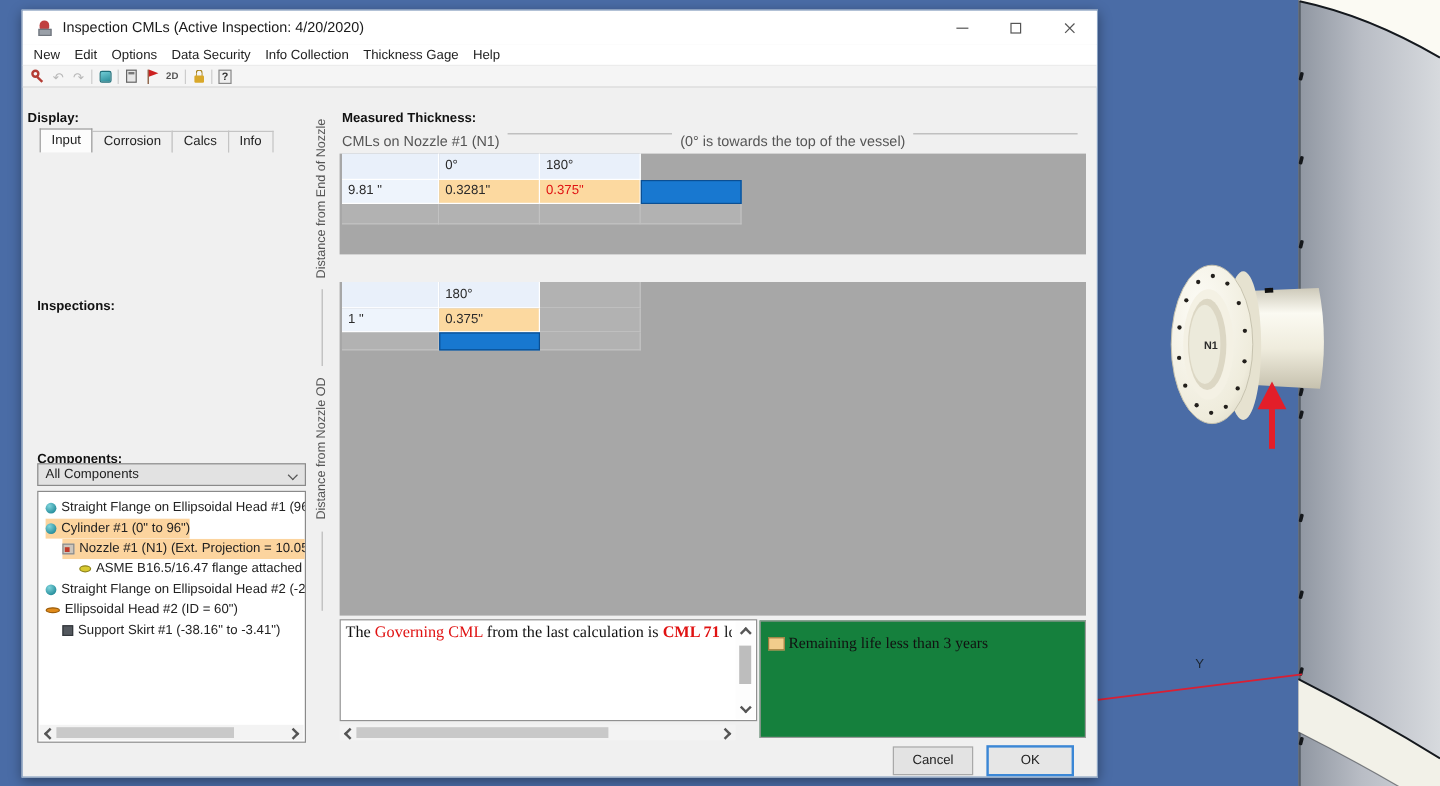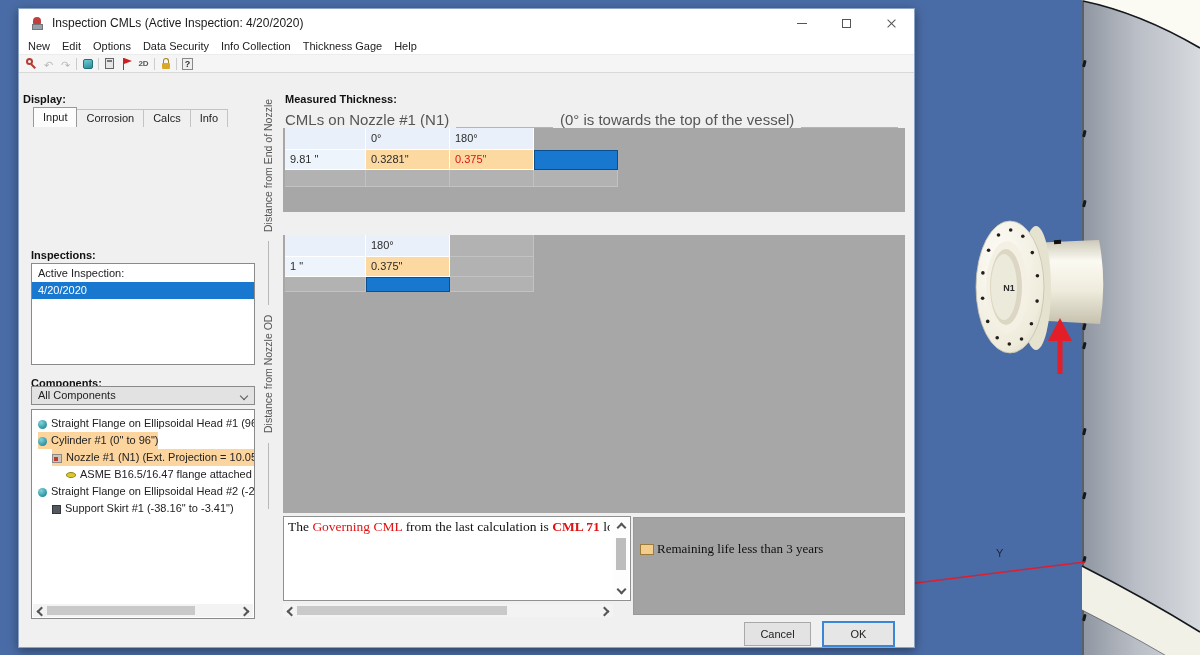--- a/index.html
+++ b/index.html
@@ -71,34 +71,34 @@
   .hscroll{position:absolute;height:13px;background:#f3f3f3;box-sizing:border-box}
   .hscroll .thumb{position:absolute;top:2px;height:9px;background:#c9c9c9}
   .vscroll{position:absolute;width:16px;background:#fdfdfd}
   .vscroll .thumb{position:absolute;left:3px;width:10px;background:#bdbdbd}
   .chev{display:inline-block;width:5px;height:5px;border:solid #555;border-width:0 2px 2px 0;position:absolute}
   .chev.left{transform:rotate(135deg)}.chev.right{transform:rotate(-45deg)}
   .chev.up{transform:rotate(-135deg)}.chev.down{transform:rotate(45deg)}
   
   .vaxis{position:absolute;width:14px;writing-mode:vertical-rl;transform:rotate(180deg);font-size:10.5px;color:#555;text-align:center;white-space:nowrap}
   .vline{position:absolute;left:249px;width:1px;background:#b8b8b8}
-  .ghdr{position:absolute;display:flex;align-items:flex-end;font-size:15px;color:#555;width:620px}
+  .ghdr{position:absolute;display:flex;align-items:flex-start;font-size:12px;color:#555;width:620px}
   .gline{flex:1;height:1px;background:#b5b5b5;margin:0 7px}
   .gray-area{position:absolute;left:264px;width:622px;background:#a7a7a7}
   .cell{position:absolute;box-sizing:border-box;font-size:11px;color:#2b2b2b;padding:3px 5px 0;border-right:1px solid #fff;border-bottom:1px solid #fff;white-space:nowrap;overflow:hidden}
   .ch{background:#e9f0fa;padding-top:4px}
   .cl{background:#eef4fc}
   .cw{background:#fcd9a0}
   .cw.red{color:#e01212}
   .cg{background:#b2b2b2;border-color:#c2c2c2}
   .csel{background:#1878d0;border:1px solid #0b4f93}
   .textbox{position:absolute;left:264px;top:443px;width:348px;height:85px;background:#fff;border:1px solid #919191;box-sizing:border-box}
   .status-text{position:absolute;left:4px;top:2px;right:20px;font-family:"Liberation Serif",serif;font-size:13.5px;color:#111;white-space:nowrap;overflow:hidden}
   .st-red{color:#e01212}.st-red-bold{color:#e01212;font-weight:bold}
-  .legend{position:absolute;left:614px;top:444px;width:272px;height:98px;background:#a3a3a3;border:1px solid #999;box-sizing:border-box;padding:21px 6px}
+  .legend{position:absolute;left:614px;top:444px;width:272px;height:98px;background:#15803d;border:1px solid #999;box-sizing:border-box;padding:9px 6px}
   .leg-swatch{display:inline-block;width:14px;height:11px;border:1px solid #9b7b3c;vertical-align:-2px;margin-right:3px;box-sizing:border-box}
   .leg-label{font-family:"Liberation Serif",serif;font-size:13px;color:#111}
   .btn{position:absolute;background:#e3e3e3;border:1px solid #a9a9a9;font-size:11px;color:#222;text-align:center;box-sizing:border-box;font-family:"Liberation Sans",sans-serif}
   .btn.ok{border:2px solid #3b87d6;background:#e6e6e6}
 </style>
 </head>
 <body>
 
 <svg id="scene" width="1200" height="655" viewBox="0 0 1200 655">
   <defs>
@@ -232,43 +232,38 @@
 
     <div class="blabel" style="left:4px;top:20px">Display:</div>
     <div class="tabs" id="tabs">
         <span class="tab active">Input</span>
         <span class="tab">Corrosion</span>
         <span class="tab">Calcs</span>
         <span class="tab">Info</span>
       </div>
 
     <div class="blabel" style="left:12px;top:176px">Inspections:</div>
-    <div class="listbox" style="left:12px;top:190px;width:224px;height:102px">
-      <div class="insp-header">Active Inspection:</div>
-      <div id="insp-list">
-          <div class="lrow sel">4/20/2020</div>
-        </div>
-    </div>
 
     <div class="blabel" style="left:12px;top:304px">Components:</div>
     <div class="dropdown">
       <span>All Components</span>
       <span class="dd-chev"></span>
     </div>
     <div class="tree" id="tree">
       <div class="hscroll" style="left:1px;right:1px;bottom:1px">
         <span class="chev left" style="left:5px;top:4px"></span>
         <span class="chev right" style="right:5px;top:4px"></span>
         <span class="thumb" style="left:14px;width:148px"></span>
       </div>
         <div class="trow" style="padding-left: 6px;"><span class="twrap"><span class="ticn i-straight-flange"></span><span class="tlabel">Straight Flange on Ellipsoidal Head #1 (96" t</span></span></div>
         <div class="trow" style="padding-left: 6px;"><span class="twrap hl"><span class="ticn i-cylinder"></span><span class="tlabel">Cylinder #1 (0" to 96")</span></span></div>
         <div class="trow" style="padding-left: 20px;"><span class="twrap hl"><span class="ticn i-nozzle"></span><span class="tlabel">Nozzle #1 (N1) (Ext. Projection = 10.05")</span></span></div>
         <div class="trow" style="padding-left: 34px;"><span class="twrap"><span class="ticn i-flange"></span><span class="tlabel">ASME B16.5/16.47 flange attached to N</span></span></div>
         <div class="trow" style="padding-left: 6px;"><span class="twrap"><span class="ticn i-straight-flange"></span><span class="tlabel">Straight Flange on Ellipsoidal Head #2 (-2" to</span></span></div>
+        <div class="trow" style="padding-left: 6px;"><span class="twrap"><span class="ticn i-ellipsoidal-head"></span><span class="tlabel">Ellipsoidal Head #2 (ID = 60")</span></span></div>
         <div class="trow" style="padding-left: 20px;"><span class="twrap"><span class="ticn i-support-skirt"></span><span class="tlabel">Support Skirt #1 (-38.16" to -3.41")</span></span></div>
       </div>
 
     <div class="vaxis" style="left:243px;top:24px;height:136px">Distance from End of Nozzle</div>
     <div class="blabel" style="left:266px;top:20px">Measured Thickness:</div>
     <div class="ghdr" style="left:266px;top:38px">
       <span>CMLs on Nozzle #1 (N1)</span>
       <span class="gline"></span>
       <span>(0° is towards the top of the vessel)</span>
       <span class="gline"></span>

